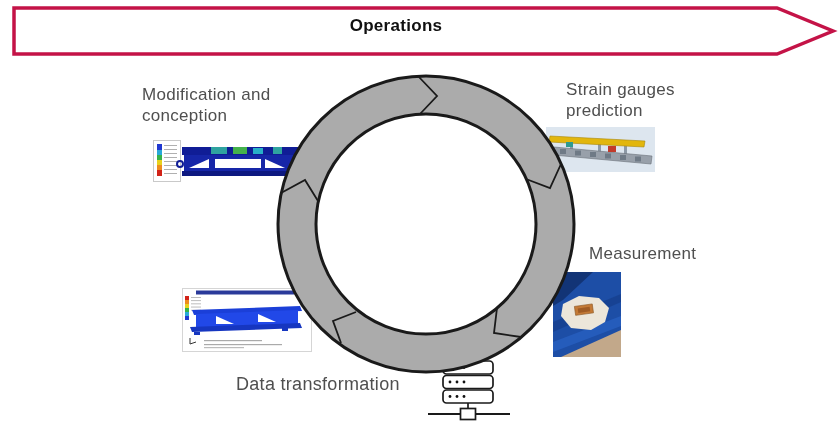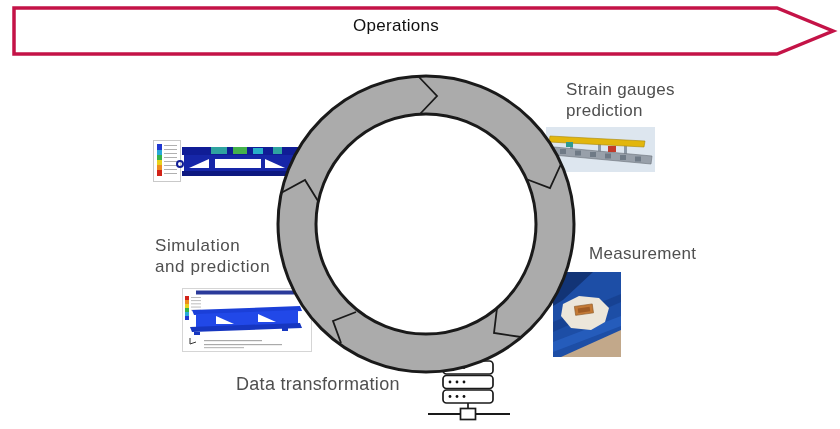--- a/index.html
+++ b/index.html
@@ -10,39 +10,39 @@
   .abs{position:absolute;}
   .z1{z-index:1}.z2{z-index:2}.z3{z-index:3}.z4{z-index:4}
   .label{
     color:#4f4f4f;font-size:17px;line-height:1.22;white-space:pre-line;
     letter-spacing:0.3px;
   }
   .label-lg{font-size:18px;text-align:center;}
   .banner-title{
     position:absolute;left:14px;top:8px;width:764px;height:36px;
     display:flex;align-items:center;justify-content:center;
-    font-weight:normal;font-size:17px;color:#101010;letter-spacing:0.3px;
+    font-weight:bold;font-size:17px;color:#101010;letter-spacing:0.3px;
   }
   svg{display:block;}
 </style>
 </head>
 <body>
 
 <div class="stage">
 
   <svg class="abs z4" style="left:0;top:0" width="840" height="62" viewBox="0 0 840 62">
     <polygon points="14,8 777,8 833,31 777,54 14,54" fill="#ffffff" stroke-width="3.5" stroke="#c41347"></polygon>
   </svg>
   <div class="banner-title z4">Operations</div>
 
+  <div class="abs z1 label" style="left:142px;top:85px">Modification and
+conception</div>
   <div class="abs z1 label" style="left:566px;top:80px">Strain gauges
 prediction</div>
   <div class="abs z1 label" style="left:589px;top:244px">Measurement</div>
-  <div class="abs z1 label" style="left:155px;top:236px;letter-spacing:0.6px">Simulation
-and prediction</div>
   <div class="abs z1 label label-lg" style="left:236px;top:374px">Data transformation</div>
 
   <svg class="abs z2" style="left:153px;top:138px" width="148" height="46" viewBox="0 0 148 46">
     <rect x="0.5" y="2.5" width="27" height="41" fill="#ffffff" stroke="#c9c9c9"></rect>
     <rect x="4" y="6" width="5" height="6" fill="#2038d0"></rect>
     <rect x="4" y="12" width="5" height="5" fill="#28a8d8"></rect>
     <rect x="4" y="17" width="5" height="5" fill="#35b24a"></rect>
     <rect x="4" y="22" width="5" height="5" fill="#e8d21c"></rect>
     <rect x="4" y="27" width="5" height="5" fill="#ee8c1e"></rect>
     <rect x="4" y="32" width="5" height="6" fill="#d22318"></rect>

